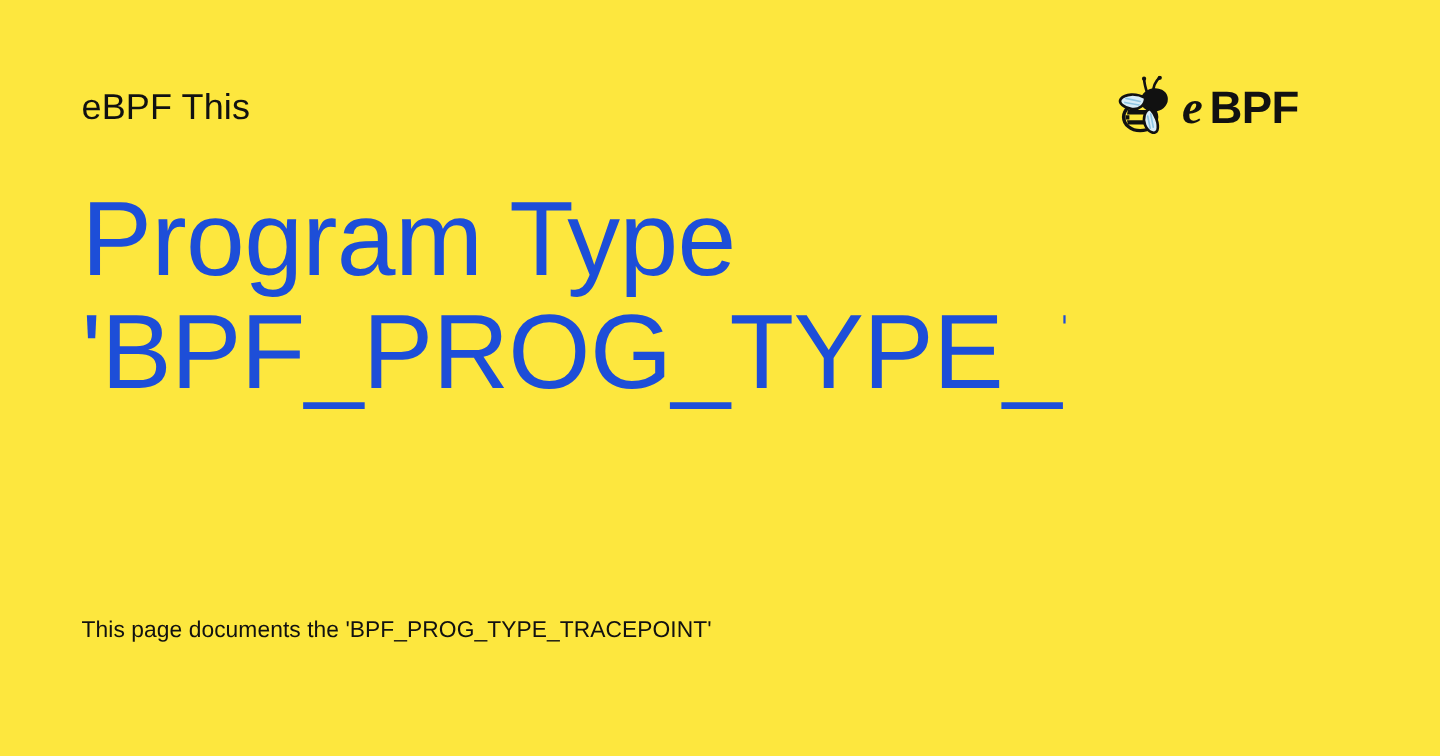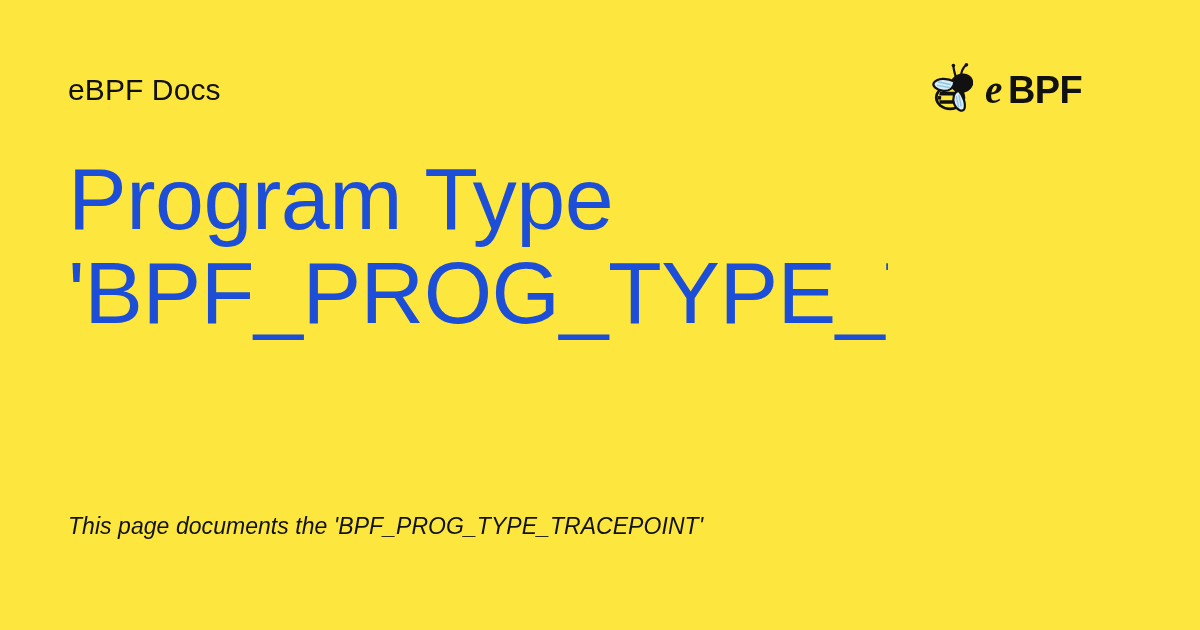--- a/index.html
+++ b/index.html
@@ -92,40 +92,39 @@
   .description-clip {
     position: absolute;
     left: 68px;
     top: 510px;
     width: 810px;
     height: 66px;
     overflow: hidden;
   }
   .description {
     margin: 0;
-    font-size: 23px;
+    font-size: 19px;
     font-weight: 400;
     line-height: 32px;
     letter-spacing: 0.05px;
     color: #111111;
-    font-style: italic;
   }
   .description .line {
     display: block;
     white-space: nowrap;
   }
 </style>
 </head>
 <body>
 
 <div class="card">
 
   <div class="header">
 
-    <div class="site-name">eBPF Docs</div>
+    <div class="site-name">eBPF This</div>
 
     <div class="brand-logo">
 
       <svg class="bee-mark" viewBox="0 0 64 64" aria-hidden="true">
 
         <path d="M38 16 C38 9, 41 5, 44 2" stroke="#111111" stroke-width="2.6" fill="none" stroke-linecap="round"></path>
         <path d="M32 17 C30 11, 29 7, 29 3" stroke="#111111" stroke-width="2.6" fill="none" stroke-linecap="round"></path>
         <circle cx="44.4" cy="2.2" r="2.1" fill="#111111"></circle>
         <circle cx="28.9" cy="3.0" r="2.1" fill="#111111"></circle>
 

